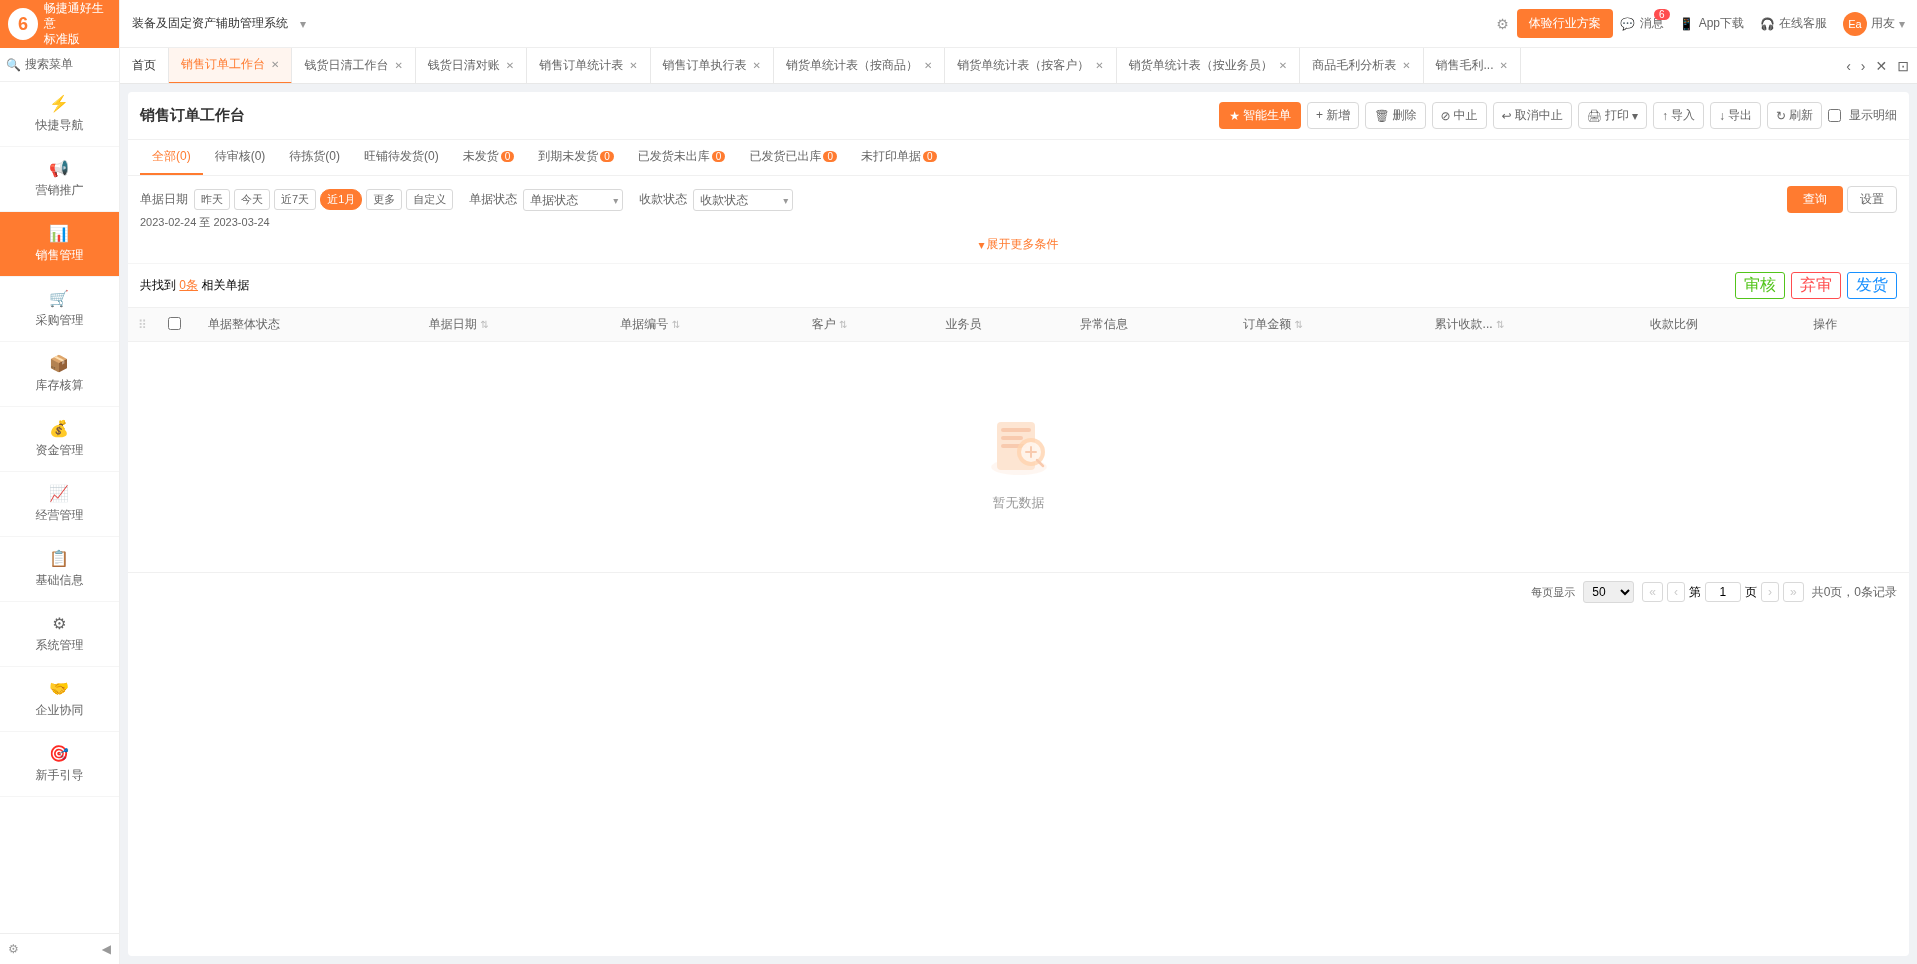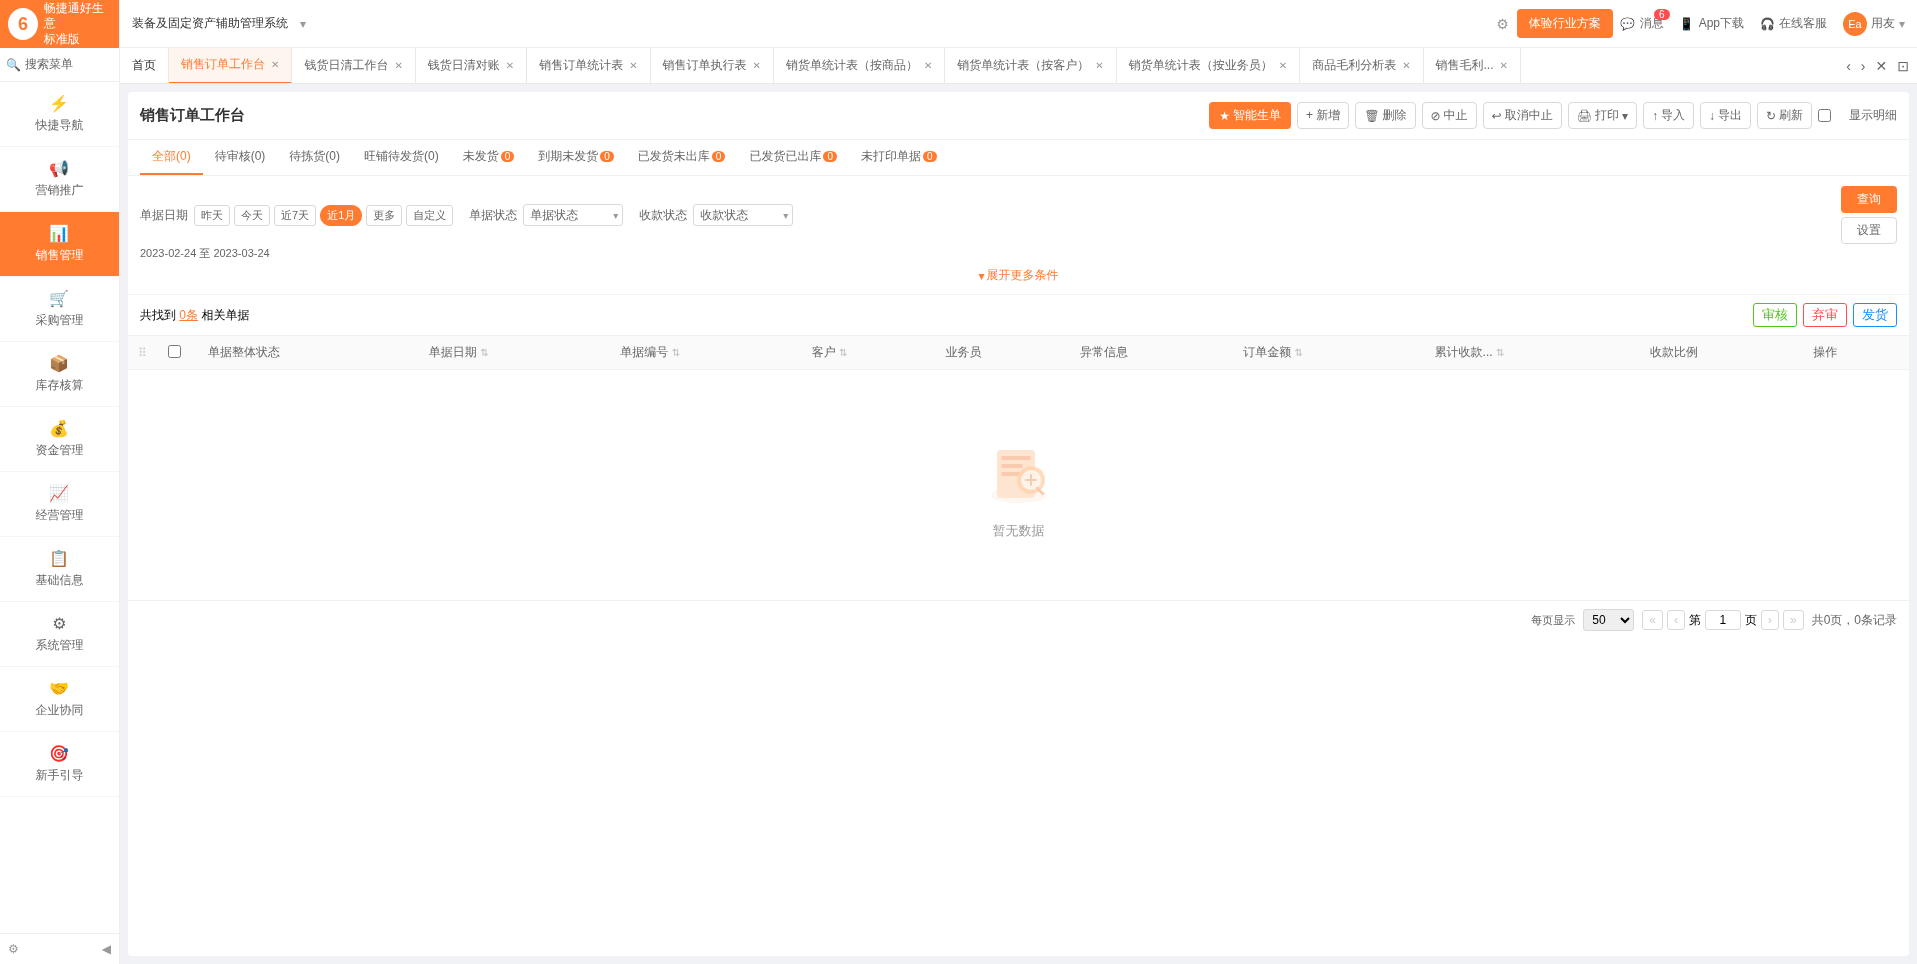--- a/index.html
+++ b/index.html
@@ -41,21 +41,21 @@
     
     .content { flex: 1; overflow-y: auto; background: #f0f2f5; padding: 8px; }
     .work-panel { background: #fff; border-radius: 4px; min-height: calc(100% - 0px); }
 
     
     .panel-header { display: flex; align-items: center; justify-content: space-between; padding: 10px 12px; border-bottom: 1px solid #f0f0f0; }
     .panel-title { font-size: 15px; font-weight: bold; color: #333; }
     .panel-actions { display: flex; align-items: center; gap: 6px; flex-wrap: wrap; }
     .btn-smart { background: #ff7b30; color: #fff; border: none; border-radius: 4px; padding: 5px 10px; cursor: pointer; font-size: 12px; display: flex; align-items: center; gap: 3px; }
     .btn-action { background: none; border: 1px solid #d9d9d9; border-radius: 4px; padding: 4px 8px; cursor: pointer; font-size: 12px; color: #666; display: flex; align-items: center; gap: 3px; }
-    .checkbox-label { display: flex; align-items: center; gap: 18px; font-size: 12px; color: #666; cursor: pointer; }
+    .checkbox-label { display: flex; align-items: center; gap: 8px; font-size: 12px; color: #666; cursor: pointer; }
 
     
     .sub-tabs { display: flex; gap: 0; border-bottom: 1px solid #f0f0f0; padding: 0 12px; background: #fff; }
     .sub-tab { padding: 8px 12px; cursor: pointer; color: #666; font-size: 12px; border-bottom: 2px solid transparent; }
     .sub-tab.active { color: #ff7b30; border-bottom: 2px solid #ff7b30; }
     .sub-tab .count-badge { background: #ff4d4f; color: #fff; border-radius: 10px; padding: 0 4px; font-size: 10px; margin-left: 2px; }
     .sub-tab .count-badge.orange { background: #ff7b30; }
 
     
     .filter-area { padding: 10px 12px; background: #fff; border-bottom: 1px solid #f5f5f5; }
@@ -69,21 +69,21 @@
     .filter-select { border: 1px solid #d9d9d9; border-radius: 3px; padding: 3px 20px 3px 6px; font-size: 12px; color: #666; background: #fff; cursor: pointer; appearance: none; min-width: 100px; }
     .select-wrapper { position: relative; display: inline-block; }
     .select-wrapper::after { content: '▾'; position: absolute; right: 5px; top: 50%; transform: translateY(-50%); color: #999; pointer-events: none; font-size: 10px; }
     .expand-btn { color: #ff7b30; cursor: pointer; font-size: 12px; display: flex; align-items: center; gap: 2px; }
     .btn-query { background: #ff7b30; color: #fff; border: none; border-radius: 4px; padding: 5px 16px; cursor: pointer; font-size: 12px; }
     .btn-set { background: #fff; border: 1px solid #d9d9d9; border-radius: 4px; padding: 4px 12px; cursor: pointer; font-size: 12px; color: #666; }
 
     
     .result-bar { padding: 8px 12px; display: flex; align-items: center; justify-content: space-between; background: #fff; border-bottom: 1px solid #f0f0f0; }
     .result-actions { display: flex; gap: 6px; }
-    .result-btn { padding: 2px 8px; border-radius: 3px; cursor: pointer; font-size: 13px; border: 1px solid; }
+    .result-btn { padding: 2px 8px; border-radius: 3px; cursor: pointer; font-size: 16px; border: 1px solid; }
     .result-btn.audit { border-color: #52c41a; color: #52c41a; background: #fff; }
     .result-btn.cancel { border-color: #ff4d4f; color: #ff4d4f; background: #fff; }
     .result-btn.ship { border-color: #1890ff; color: #1890ff; background: #fff; }
 
     
     .data-table { width: 100%; border-collapse: collapse; }
     .data-table th { background: #fafafa; border-bottom: 1px solid #f0f0f0; padding: 8px 10px; text-align: left; color: #666; font-weight: normal; font-size: 12px; white-space: nowrap; }
     .data-table th .sort-icon { color: #bbb; font-size: 10px; }
     .table-checkbox-th { width: 40px; text-align: center; }
     .table-drag-th { width: 30px; }
@@ -342,21 +342,21 @@
             </div>
           </div>
           <div class="filter-item">
             <span class="filter-label">收款状态</span>
             <div class="select-wrapper">
               <select class="filter-select">
                 <option>收款状态</option>
               </select>
             </div>
           </div>
-          <div style="margin-left:auto; display:flex; flex-direction:column; gap:4px;">
+          <div style="margin-left:auto; display:flex; flex-direction:row; gap:4px;">
             <button class="btn-query">查询</button>
             <button class="btn-set">设置</button>
           </div>
         </div>
         <div class="filter-date-range">2023-02-24 至 2023-03-24</div>
         <div class="filter-second-row">
           <span class="expand-btn">
             <span>▾</span>
             <span>展开更多条件</span>
           </span>

